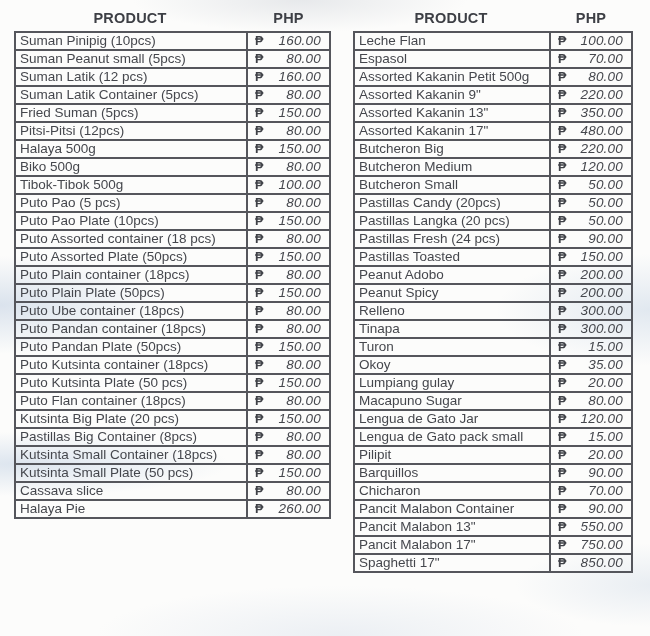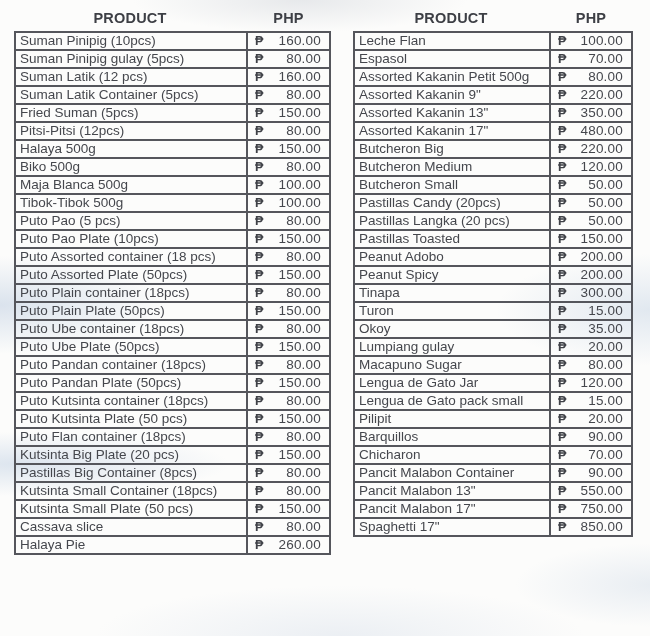--- a/index.html
+++ b/index.html
@@ -41,21 +41,21 @@
   }
   .col-left  col.c1 { width: 232px; }
   .col-right col.c1 { width: 196px; }
   td.p { padding-left: 4px; }
   td.v { position: relative; text-align: right; padding-right: 8px; }
   .peso {
     position: absolute; left: 7px; top: 50%;
     transform: translateY(-50%);
     font-weight: 700; font-size: 12.5px; color: #3f4147;
   }
-  .amt { letter-spacing: .2px; }
+  .amt { letter-spacing: .2px; font-style: italic; }
 </style>
 </head>
 <body>
 
 <section class="col col-left">
   <div class="headers">
     <div class="h-cell h-prod">PRODUCT</div>
     <div class="h-cell h-php">PHP</div>
   </div>
   <table>
@@ -68,21 +68,21 @@
     <td class="p">
       <span>Suman Pinipig (10pcs)</span>
     </td>
     <td class="v">
       <span class="peso">₱</span>
       <span class="amt">160.00</span>
     </td>
   </tr>
         <tr>
     <td class="p">
-      <span>Suman Pinipig gulay (5pcs)</span>
+      <span>Suman Peanut small (5pcs)</span>
     </td>
     <td class="v">
       <span class="peso">₱</span>
       <span class="amt">80.00</span>
     </td>
   </tr>
         <tr>
     <td class="p">
       <span>Suman Latik (12 pcs)</span>
     </td>
@@ -131,38 +131,29 @@
     <td class="p">
       <span>Biko 500g</span>
     </td>
     <td class="v">
       <span class="peso">₱</span>
       <span class="amt">80.00</span>
     </td>
   </tr>
         <tr>
     <td class="p">
-      <span>Maja Blanca 500g</span>
+      <span>Tibok-Tibok 500g</span>
     </td>
     <td class="v">
       <span class="peso">₱</span>
       <span class="amt">100.00</span>
     </td>
   </tr>
         <tr>
     <td class="p">
-      <span>Tibok-Tibok 500g</span>
-    </td>
-    <td class="v">
-      <span class="peso">₱</span>
-      <span class="amt">100.00</span>
-    </td>
-  </tr>
-        <tr>
-    <td class="p">
       <span>Puto Pao (5 pcs)</span>
     </td>
     <td class="v">
       <span class="peso">₱</span>
       <span class="amt">80.00</span>
     </td>
   </tr>
         <tr>
     <td class="p">
       <span>Puto Pao Plate (10pcs)</span>
@@ -208,29 +199,20 @@
       <span class="amt">150.00</span>
     </td>
   </tr>
         <tr>
     <td class="p">
       <span>Puto Ube container (18pcs)</span>
     </td>
     <td class="v">
       <span class="peso">₱</span>
       <span class="amt">80.00</span>
-    </td>
-  </tr>
-        <tr>
-    <td class="p">
-      <span>Puto Ube Plate (50pcs)</span>
-    </td>
-    <td class="v">
-      <span class="peso">₱</span>
-      <span class="amt">150.00</span>
     </td>
   </tr>
         <tr>
     <td class="p">
       <span>Puto Pandan container (18pcs)</span>
     </td>
     <td class="v">
       <span class="peso">₱</span>
       <span class="amt">80.00</span>
     </td>
@@ -434,20 +416,29 @@
     <td class="p">
       <span>Pastillas Langka (20 pcs)</span>
     </td>
     <td class="v">
       <span class="peso">₱</span>
       <span class="amt">50.00</span>
     </td>
   </tr>
         <tr>
     <td class="p">
+      <span>Pastillas Fresh (24 pcs)</span>
+    </td>
+    <td class="v">
+      <span class="peso">₱</span>
+      <span class="amt">90.00</span>
+    </td>
+  </tr>
+        <tr>
+    <td class="p">
       <span>Pastillas Toasted</span>
     </td>
     <td class="v">
       <span class="peso">₱</span>
       <span class="amt">150.00</span>
     </td>
   </tr>
         <tr>
     <td class="p">
       <span>Peanut Adobo</span>
@@ -457,20 +448,29 @@
       <span class="amt">200.00</span>
     </td>
   </tr>
         <tr>
     <td class="p">
       <span>Peanut Spicy</span>
     </td>
     <td class="v">
       <span class="peso">₱</span>
       <span class="amt">200.00</span>
+    </td>
+  </tr>
+        <tr>
+    <td class="p">
+      <span>Relleno</span>
+    </td>
+    <td class="v">
+      <span class="peso">₱</span>
+      <span class="amt">300.00</span>
     </td>
   </tr>
         <tr>
     <td class="p">
       <span>Tinapa</span>
     </td>
     <td class="v">
       <span class="peso">₱</span>
       <span class="amt">300.00</span>
     </td>

